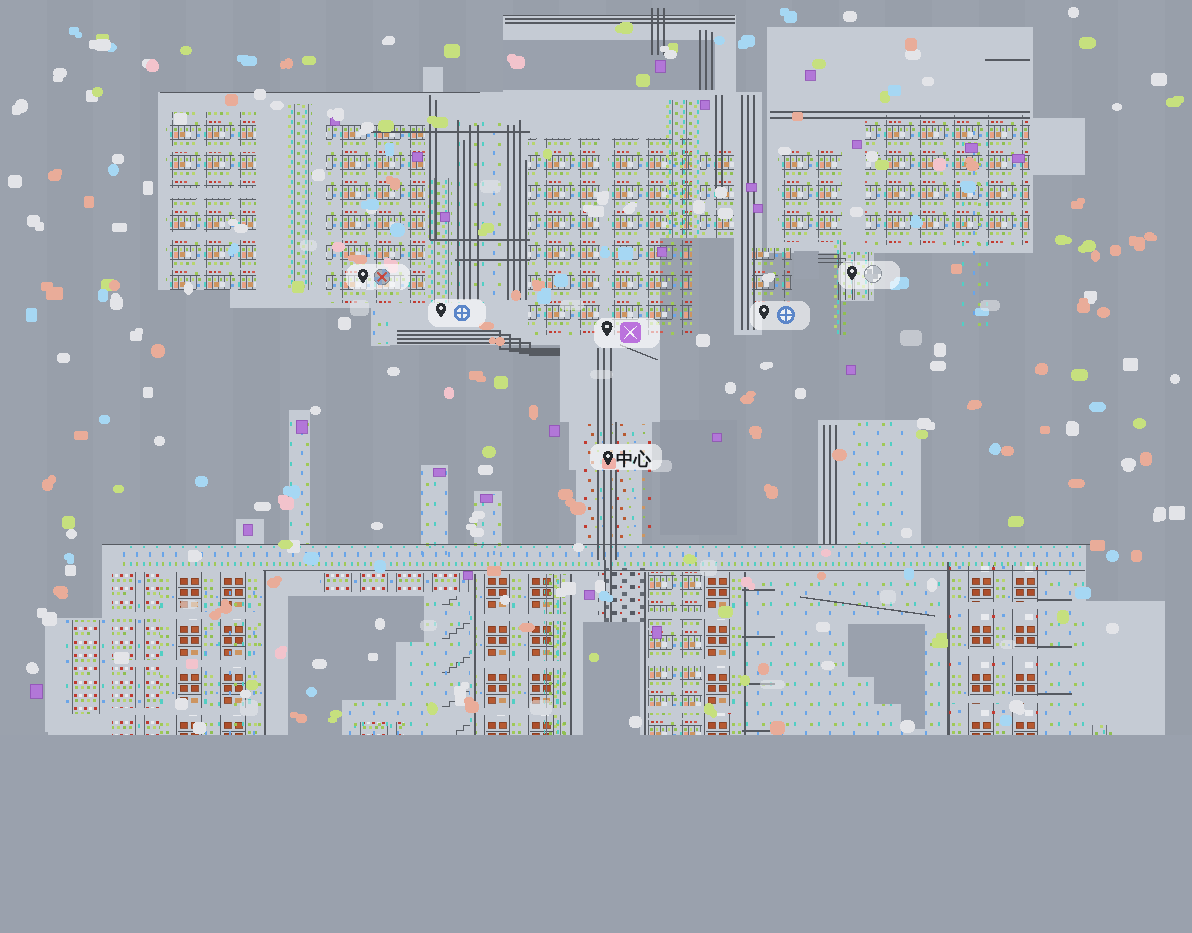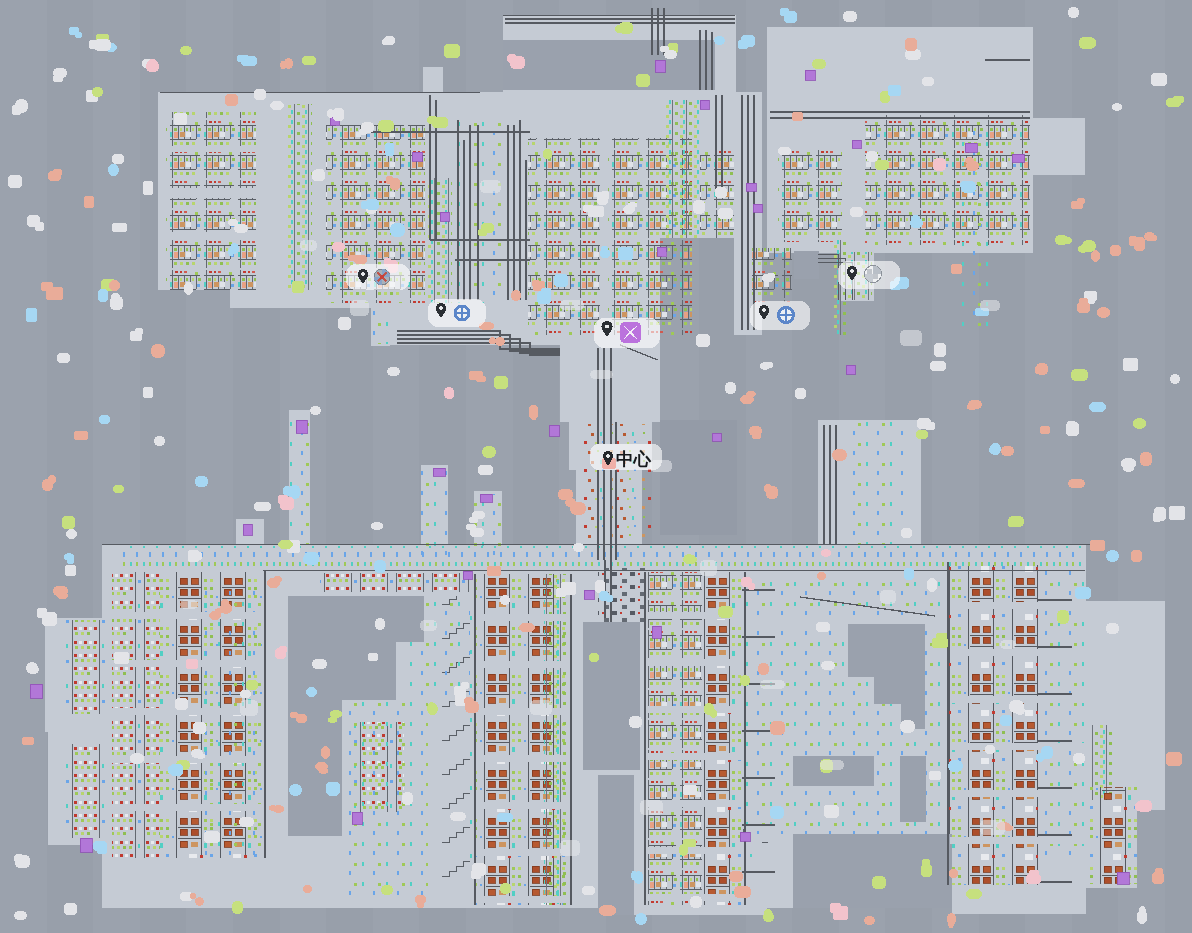--- a/index.html
+++ b/index.html
@@ -1,14 +1,14 @@
 <!DOCTYPE html>
 <html><head><meta charset="utf-8"><title>map</title>
 <style>html,body{margin:0;padding:0;background:#9aa1ad;font-family:"Liberation Sans",sans-serif;}
-#wrap{width:1192px;height:933px;overflow:hidden;}</style></head>
+#wrap{width:1192px;height:735px;overflow:hidden;}</style></head>
 <body>
 <div id="wrap"><svg width="1192" height="933" viewBox="0 0 1192 933" shape-rendering="crispEdges">
       <defs>
 <pattern id="patT" width="34" height="30" patternUnits="userSpaceOnUse">
  <rect x="0" y="5" width="30" height="1.1" fill="#5a5f66"></rect>
  <rect x="0" y="19" width="26" height="1.1" fill="#5a5f66"></rect>
  <rect x="2" y="0" width="1.1" height="28" fill="#63686f"></rect>
  <rect x="8" y="6" width="1" height="13" fill="#63686f"></rect>
  <rect x="14" y="6" width="1" height="13" fill="#63686f"></rect>
  <rect x="20" y="6" width="1" height="13" fill="#63686f"></rect>

